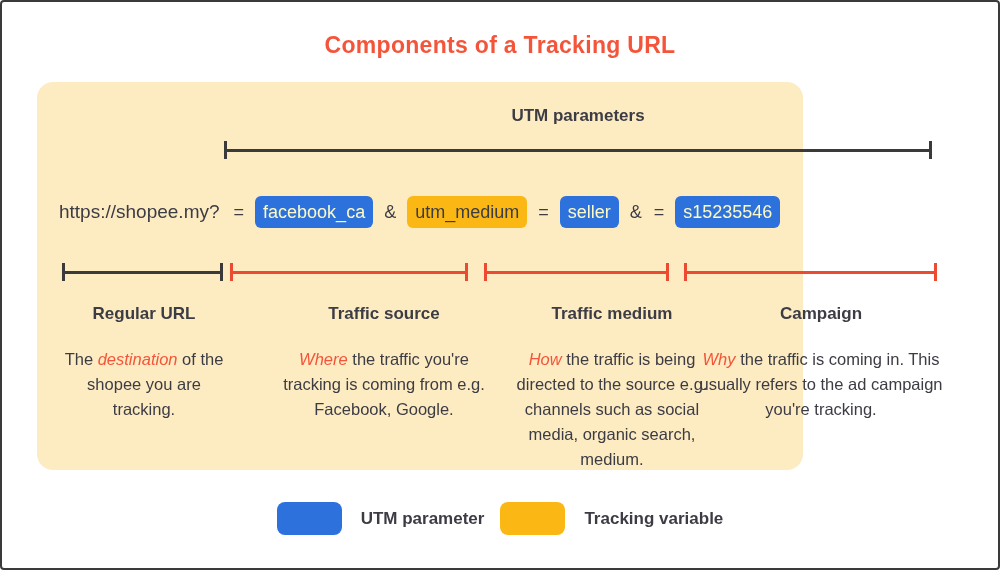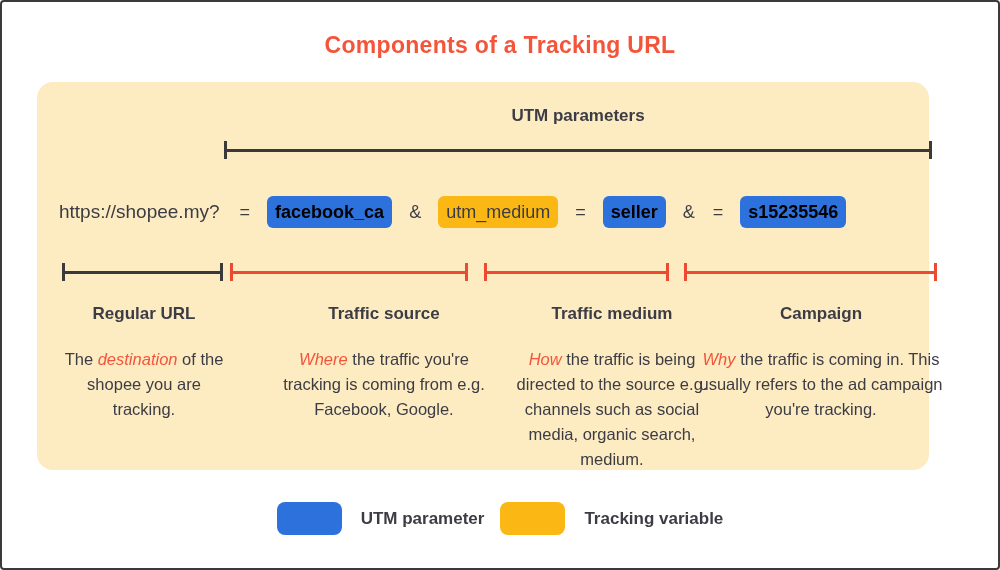--- a/index.html
+++ b/index.html
@@ -20,21 +20,21 @@
     margin: 0;
     text-align: center;
     font-size: 23px;
     font-weight: bold;
     letter-spacing: 0.3px;
     color: var(--accent, #f4553a);
   }
   .panel {
     position: absolute;
     left: 35px; top: 80px;
-    width: 892px; height: 388px;
+    width: 766px; height: 388px;
     background: var(--panel_bg, #fdebc2);
     border-radius: 16px;
   }
   
   .bracket {
     position: absolute;
     height: 18px;
     border-left: 3px solid currentColor;
     border-right: 3px solid currentColor;
     background: linear-gradient(currentColor, currentColor) center / 100% 3px no-repeat;
@@ -48,36 +48,36 @@
     text-align: center;
     font-size: 17px;
     font-weight: bold;
   }
   
   .url-row {
     position: absolute;
     left: 22px; top: 114px;
     display: flex;
     align-items: center;
-    gap: 16px;
+    gap: 10px;
     white-space: nowrap;
   }
   .url-base {
     font-size: 19px;
     margin-right: 3px;
   }
   .chip {
     display: inline-block;
     padding: 5px 8px;
     border-radius: 6px;
     font-size: 18px;
     line-height: 22px;
   }
   .chip.yellow { background: var(--chip_yellow, #fbb713); color: var(--dark, #3c3c44); }
-  .chip.blue   { background: var(--chip_blue, #2d72dc); color: #000000; font-weight: bold; }
+  .chip.blue   { background: var(--chip_blue, #2d72dc); color: #fef9c3; }
   .sep { font-size: 18px; padding: 0 1px; }
   
   .b1 { left: 25px;  top: 181px; width: 161px; }
   .b2 { left: 193px; top: 181px; width: 238px; }
   .b3 { left: 447px; top: 181px; width: 185px; }
   .b4 { left: 647px; top: 181px; width: 253px; }
   
   .seg {
     position: absolute;
     top: 222px;

